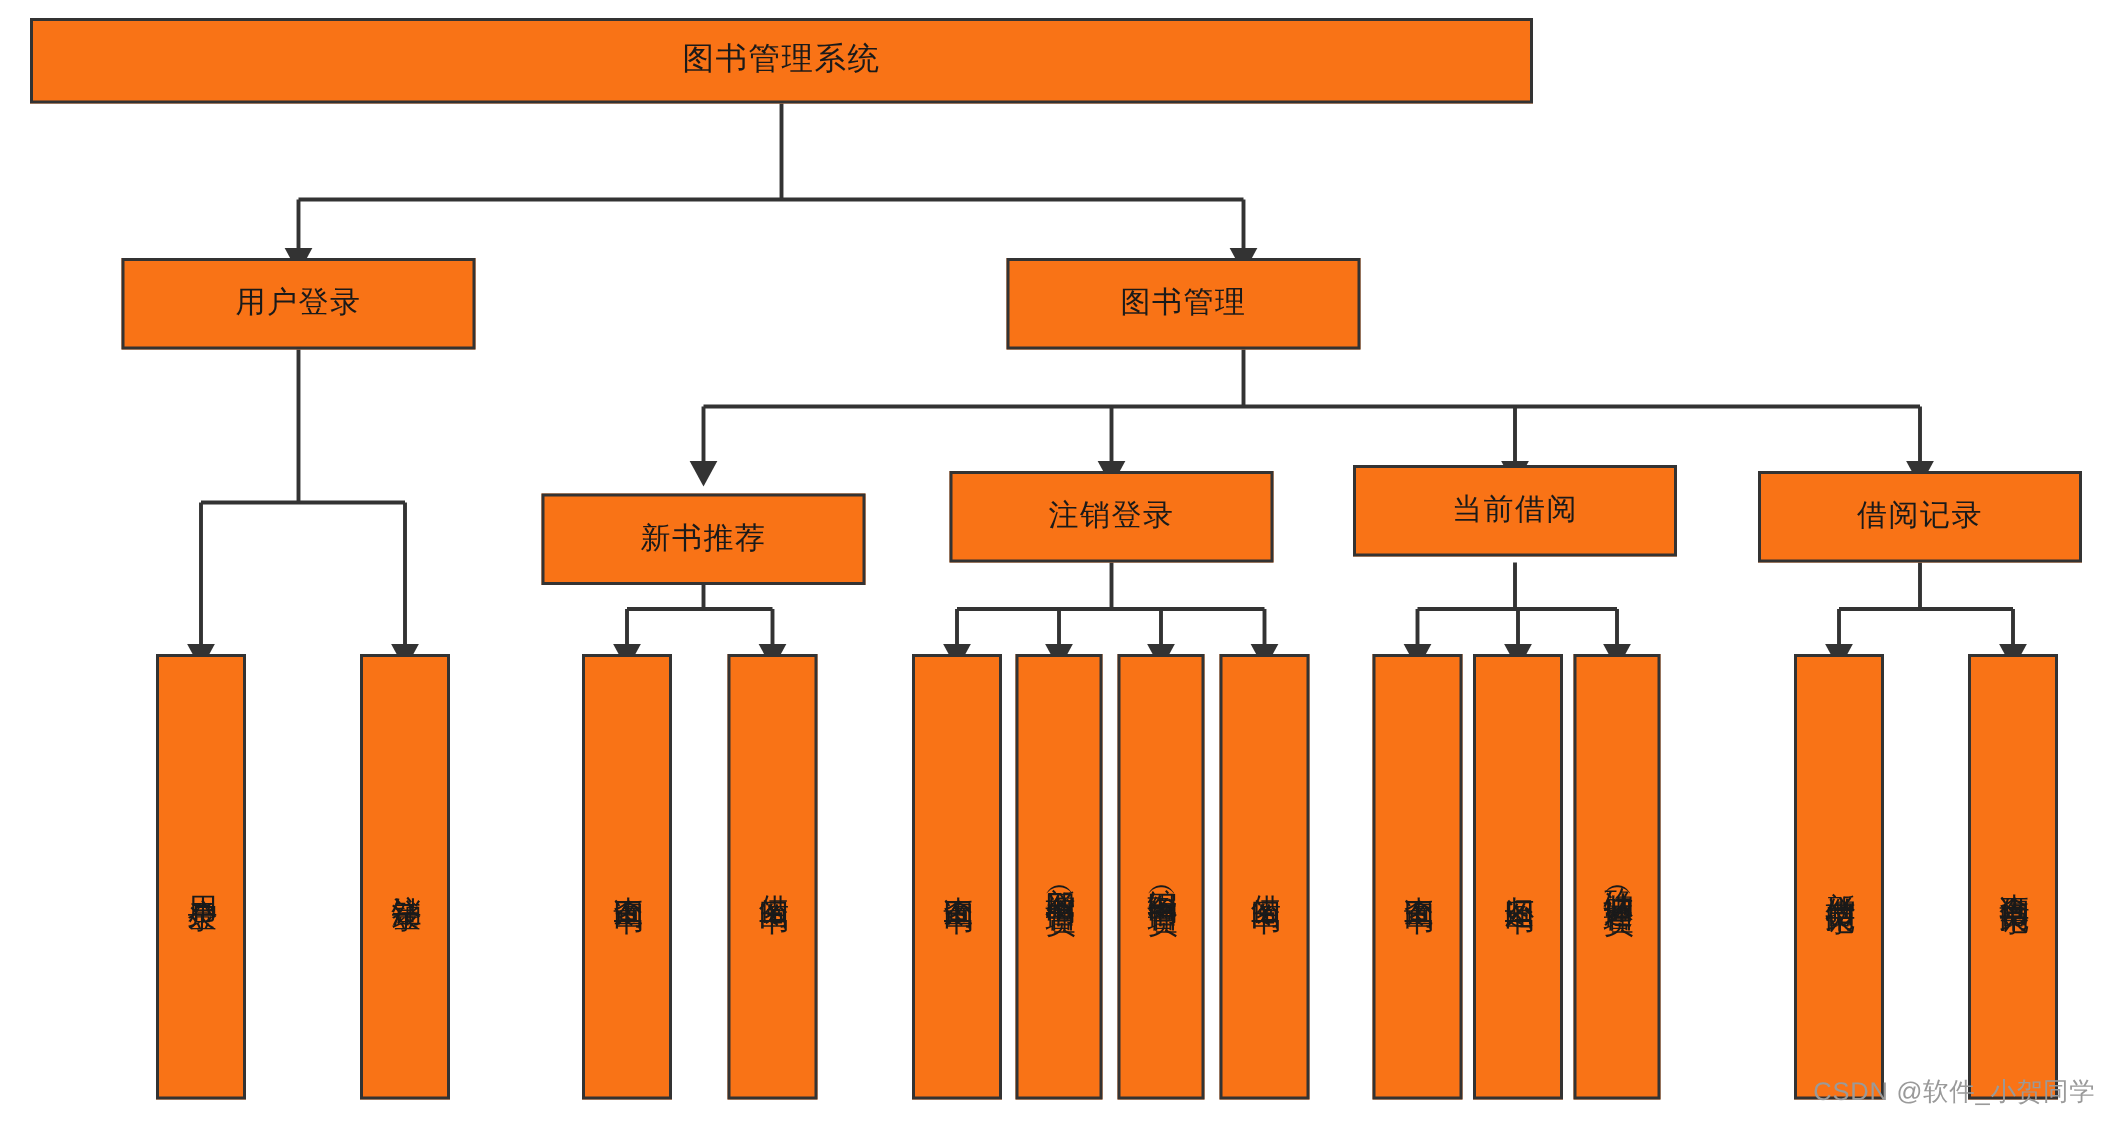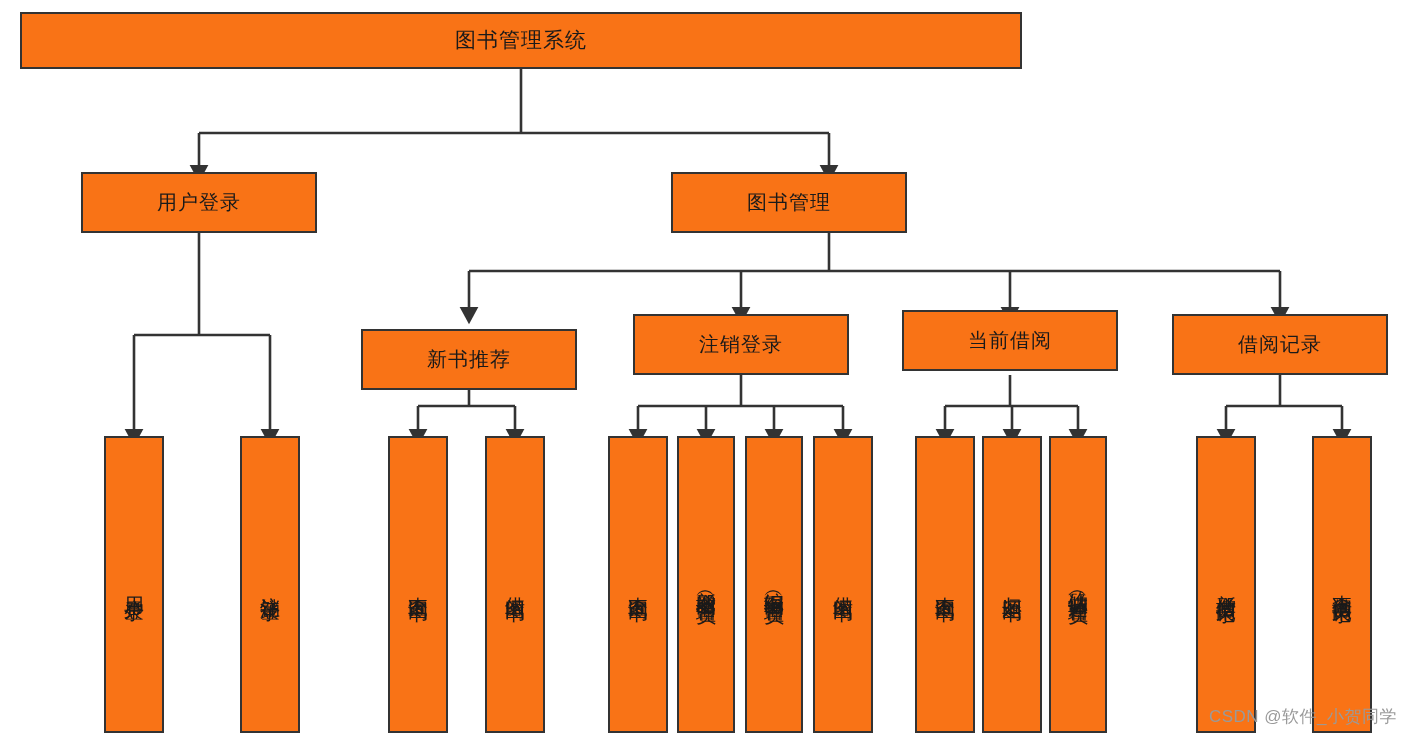--- a/index.html
+++ b/index.html
@@ -55,21 +55,21 @@
     line-height: 1.25;
     letter-spacing: 2px;
     max-height: 100%;
   }
   .node.root .label {
     font-size: 21px;
   }
   #watermark {
     position: absolute;
     right: 8px;
-    bottom: 19px;
+    bottom: 8px;
     font-size: 17px;
     color: #9a9a9a;
     white-space: nowrap;
     letter-spacing: 0.5px;
   }
 </style>
 </head>
 <body>
 
 <div id="canvas">

